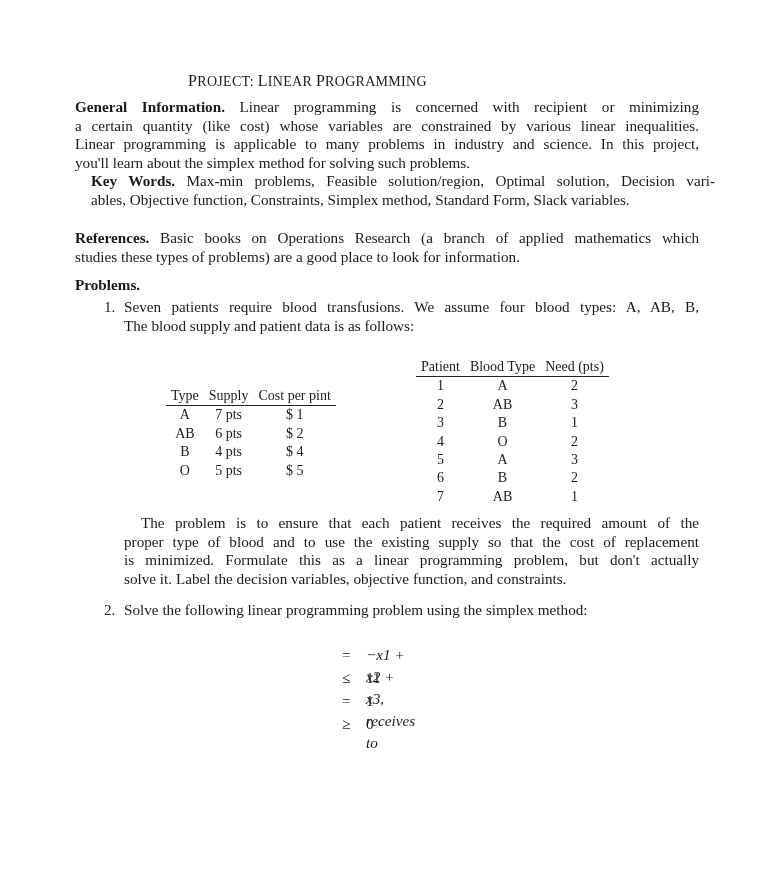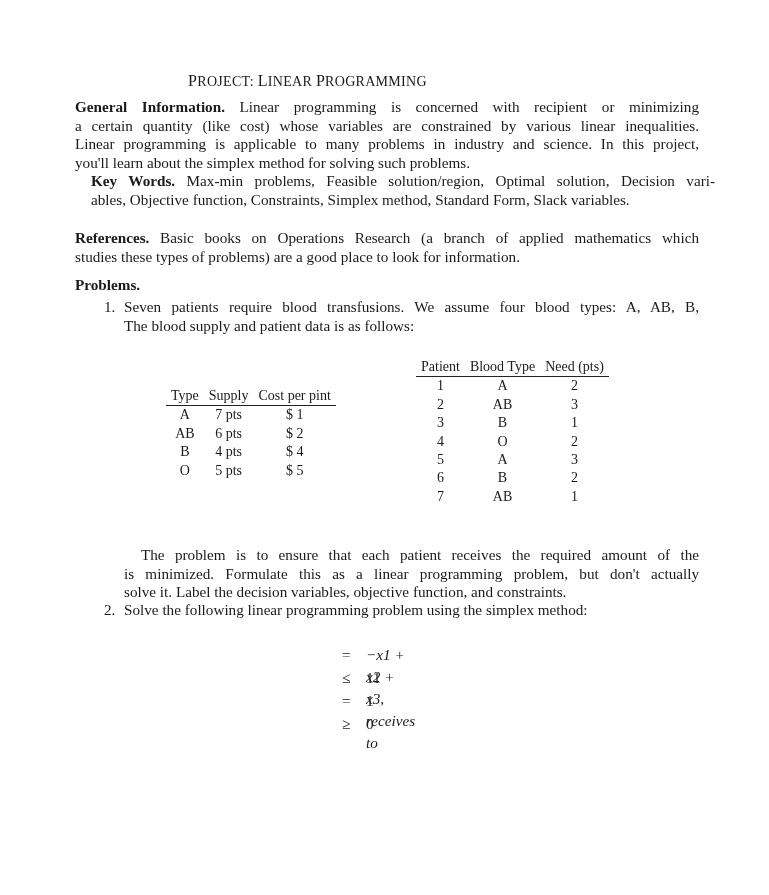--- a/index.html
+++ b/index.html
@@ -127,21 +127,22 @@
       </tr>
     <tr>
         <td>7</td>
         <td>AB</td>
         <td>1</td>
       </tr>
   </tbody>
 </table>
 
 <div class="abs para" style="left:124px; width:575px; top:514px;">
-  <span class="line" style="padding-left:17px;margin-top:32px;">The problem is to ensure that each patient receives the required amount of the</span>
+  <span class="line" style="padding-left:17px;">The problem is to ensure that each patient receives the required amount of the</span>
+  <span class="line">proper type of blood and to use the existing supply so that the cost of replacement</span>
   <span class="line">is minimized. Formulate this as a linear programming problem, but don't actually</span>
   <span class="line last">solve it. Label the decision variables, objective function, and constraints.</span>
 </div>
 
 <div class="abs" style="left:104px; top:601px; line-height:18.6px;">2.</div>
 <div class="abs" style="left:124px; top:601px; line-height:18.6px; white-space:nowrap;">Solve the following linear programming problem using the simplex method:</div>
 
 <div class="abs math" style="left:0; top:0;">
 
   <div class="mrow" style="left:342px; top:644px;">=</div>

